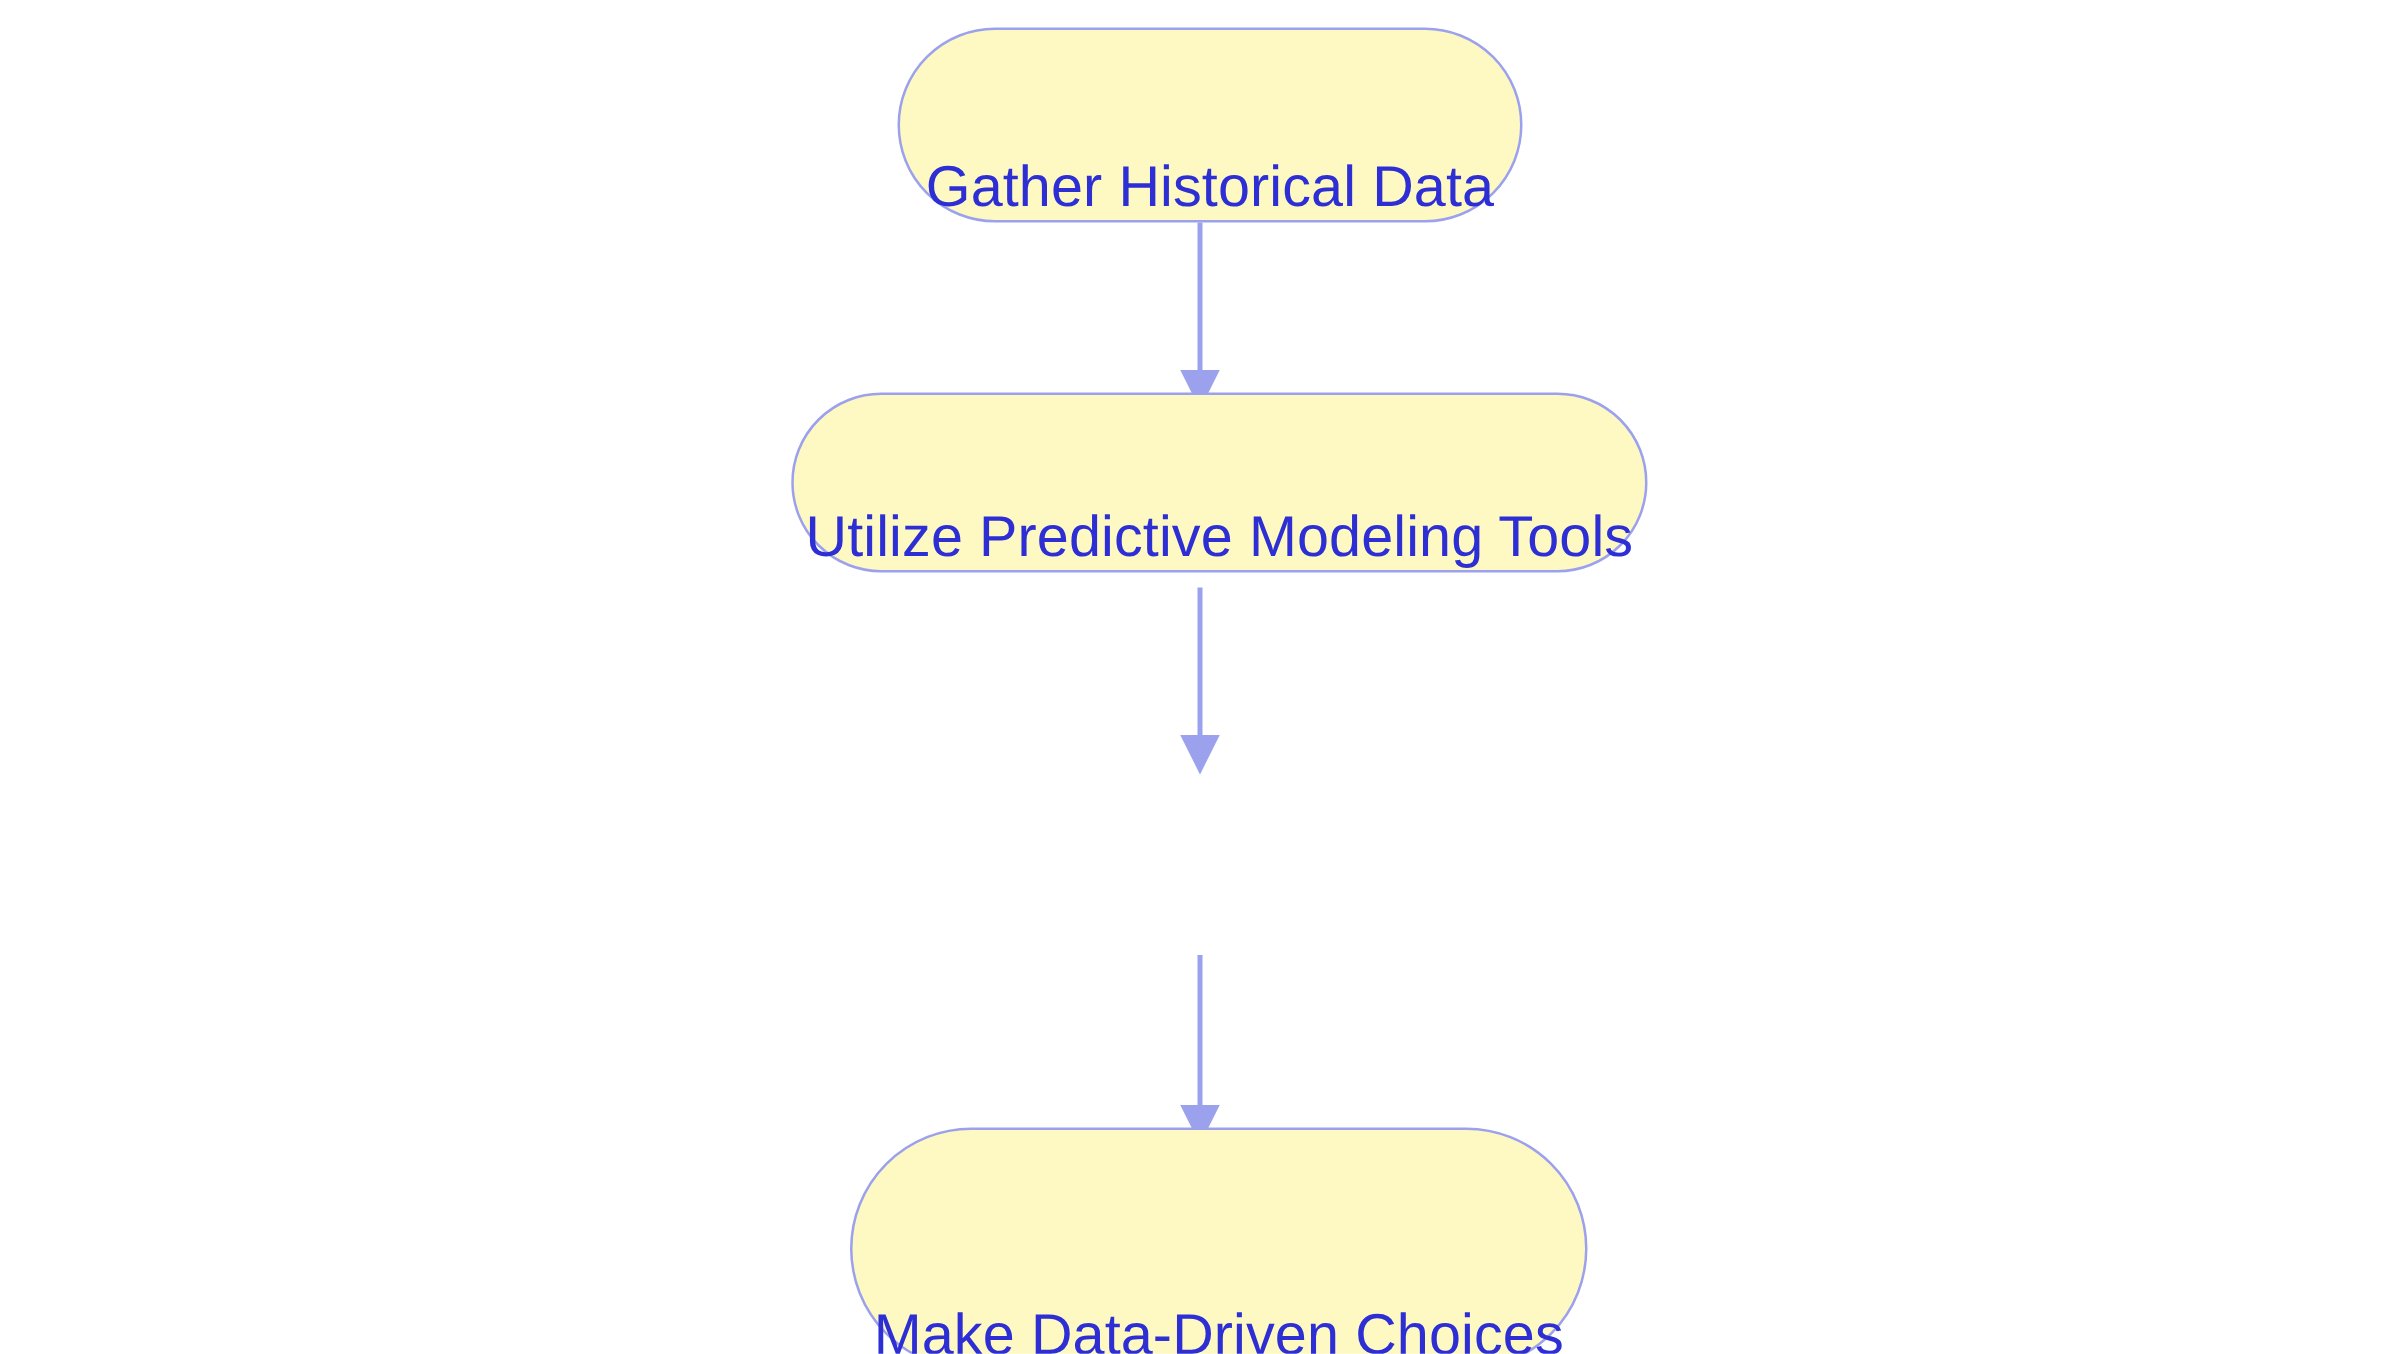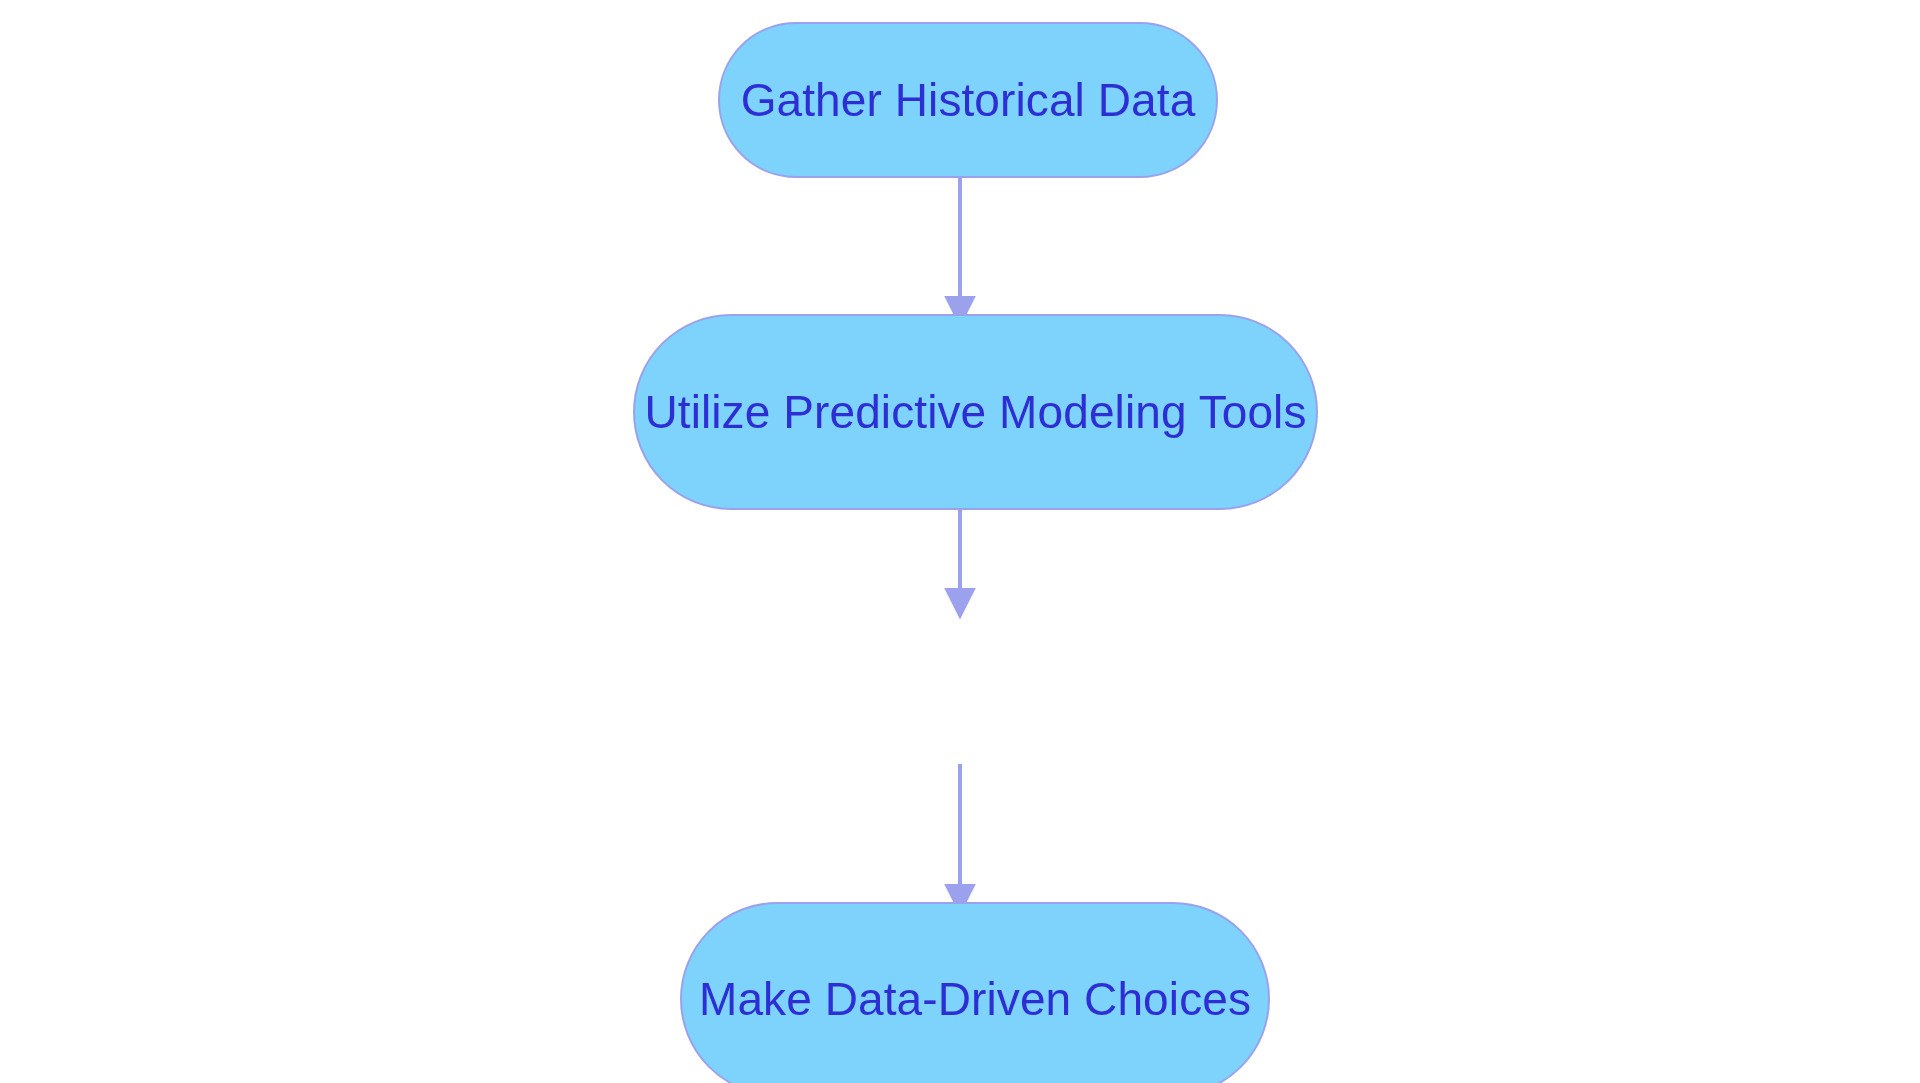--- a/index.html
+++ b/index.html
@@ -25,40 +25,40 @@
     top: 0;
     left: 0;
     width: 1920px;
     height: 1083px;
     pointer-events: none;
   }
   .node {
     position: absolute;
     box-sizing: border-box;
     display: flex;
-    align-items: center;
+    align-items: flex-end;
     justify-content: center;
-    background: #7dd3fc;
+    background: #fef9c3;
     border: 2px solid #9ba1ed;
     border-radius: 999px;
     text-align: center;
     z-index: 2;
   }
   .node-label {
     color: #2d2fd4;
     font-size: 46px;
     font-weight: 400;
     line-height: 1.15;
     letter-spacing: 0.1px;
     white-space: nowrap;
     padding: 0 14px;
   }
   
   #node-0 { left: 718px; top: 22px;  width: 500px; height: 156px; }
-  #node-1 { left: 633px; top: 314px; width: 685px; height: 196px; }
+  #node-1 { left: 633px; top: 314px; width: 685px; height: 144px; }
   #node-2 { left: 688px; top: 606px; width: 577px; height: 158px; }
   #node-3 { left: 680px; top: 902px; width: 590px; height: 194px; }
 </style>
 </head>
 <body>
 
 <div id="flowchart-canvas">
 
   <svg id="edge-layer" viewBox="0 0 1920 1083">
     <defs>

